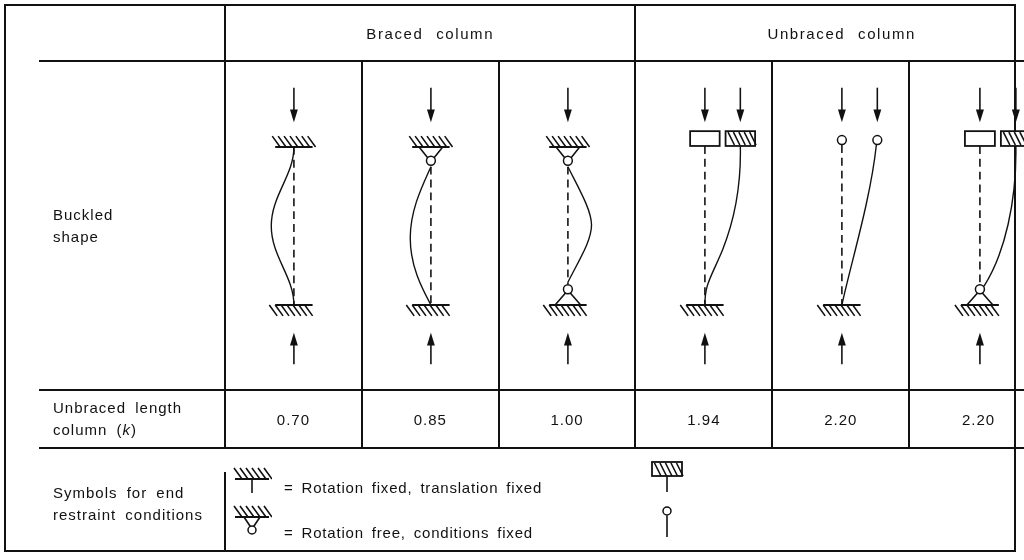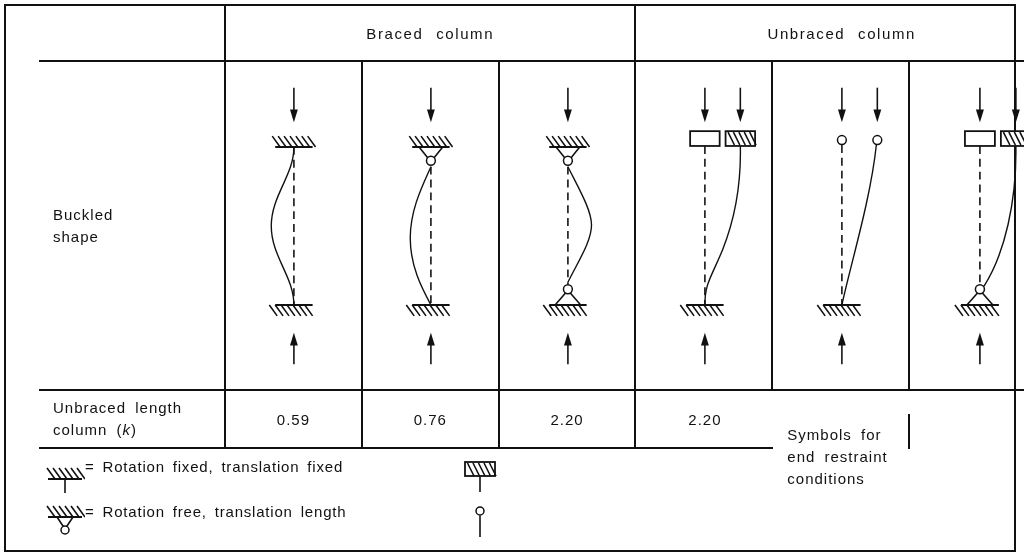--- a/index.html
+++ b/index.html
@@ -34,21 +34,21 @@
   .kval{
     display:flex;align-items:center;justify-content:center;
     font-size:15px;letter-spacing:1px;
   }
   .diagram{overflow:hidden;}
   .diagram svg{display:block;width:100%;height:100%;}
   .legend{
     display:grid;grid-template-columns:415px 1fr;grid-template-rows:1fr 1fr;
     align-items:center;padding:6px 4px 6px 6px;
   }
-  .legend-entry{display:flex;align-items:flex-start;gap:0;font-size:15px;letter-spacing:0.8px;word-spacing:3px;}
+  .legend-entry{display:flex;align-items:flex-end;gap:12px;font-size:15px;letter-spacing:0.8px;word-spacing:3px;}
   .legend-entry svg{flex:0 0 auto;display:block;}
   
   .ln{stroke:#111;stroke-width:1.6;fill:none;}
   .ln2{stroke:#111;stroke-width:2;fill:none;}
   .dash{stroke:#111;stroke-width:1.6;fill:none;stroke-dasharray:8 5;}
   .curve{stroke:#111;stroke-width:1.4;fill:none;}
   .pin{fill:#fff;stroke:#111;stroke-width:1.5;}
   .box{fill:#fff;stroke:#111;stroke-width:1.8;}
   i{font-style:italic;}
 </style>
@@ -165,22 +165,24 @@
           <path class="curve" d="M106 85C107 140 95 194 74 227"></path>
         </svg>
       </div>
 
     <div class="cell label-cell br bb">
       <span class="wrap">
         <span>Unbraced length</span><br>
         <span>column (</span><i>k</i><span>)</span>
       </span>
     </div>
-    <div class="cell kval br bb">0.59</div>
-    <div class="cell kval br bb">0.76</div>
+    <div class="cell kval br bb">0.70</div>
+    <div class="cell kval br bb">0.85</div>
+    <div class="cell kval br bb">1.00</div>
+    <div class="cell kval br bb">1.94</div>
     <div class="cell kval br bb">2.20</div>
     <div class="cell kval bb">2.20</div>
 
     <div class="cell label-cell symbols-label-cell br">
       <span class="wrap">Symbols for end restraint conditions</span>
     </div>
     <div class="cell legend span6">
       <div class="legend-entry">
         <span class="legend-sym">
             <svg width="40" height="38" viewBox="0 0 40 38">
@@ -202,21 +204,21 @@
       </div>
       <div class="legend-entry">
         <span class="legend-sym">
             <svg width="40" height="38" viewBox="0 0 40 38">
               <path class="ln2" d="M3 14H37"></path>
               <path class="ln" d="M10 14L2 3M16 14L8 3M22 14L14 3M28 14L20 3M34 14L26 3M40 14L32 3"></path>
               <path class="ln" d="M12 14L20 26M28 14L20 26"></path>
               <circle class="pin" cx="20" cy="27" r="4"></circle>
             </svg>
           </span>
-        <span>= Rotation free, translation length</span>
+        <span>= Rotation free, conditions fixed</span>
       </div>
       <div class="legend-entry">
         <span class="legend-sym">
             <svg width="40" height="38" viewBox="0 0 40 38">
               <circle class="pin" cx="20" cy="8" r="4"></circle>
               <path class="ln" d="M20 12.5V34"></path>
             </svg>
           </span>
       </div>
     </div>

